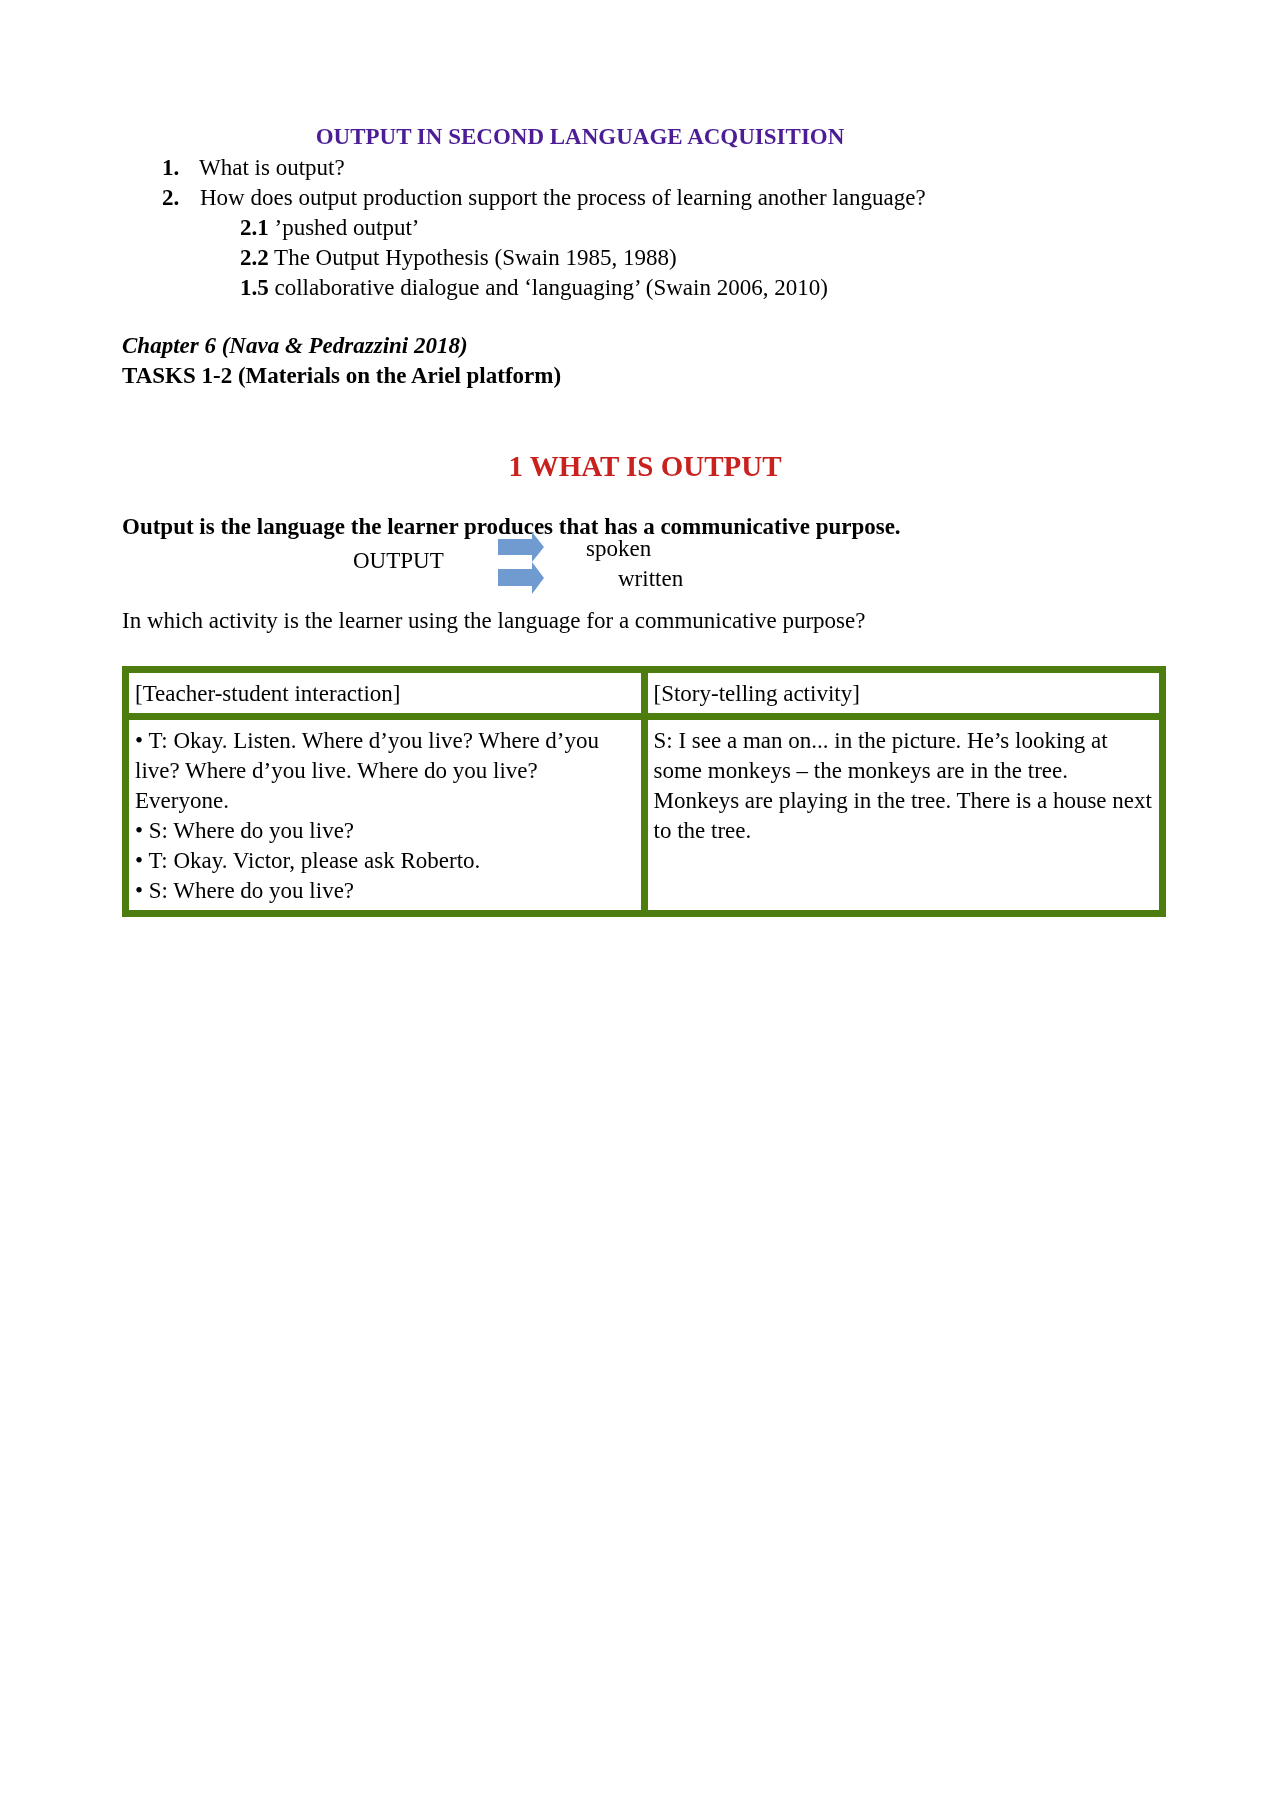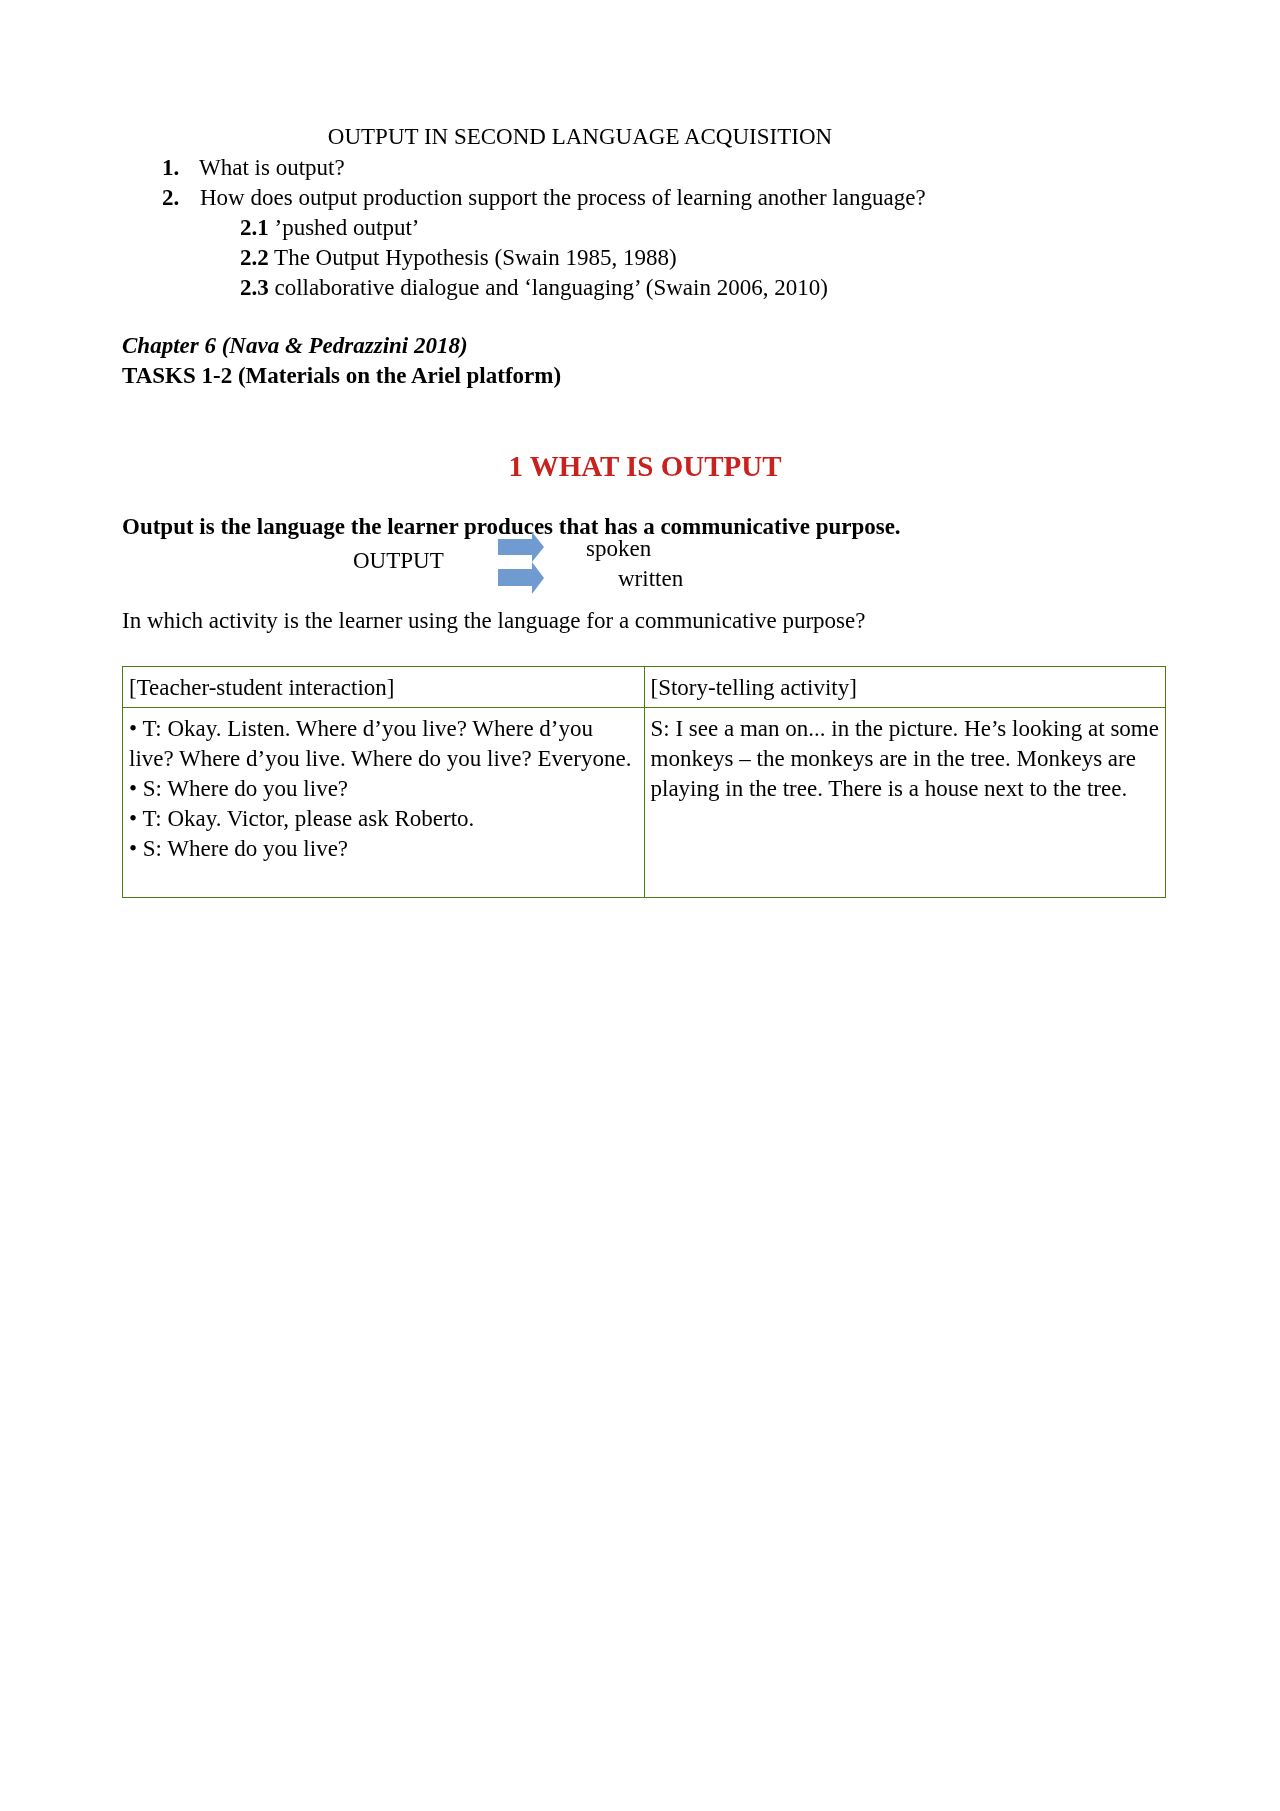--- a/index.html
+++ b/index.html
@@ -1,25 +1,25 @@
 <!DOCTYPE html>
 <html><head>
 <meta charset="utf-8">
 <style>
   html, body { margin:0; padding:0; background:#fff; }
   body { width:1280px; height:1811px; position:relative; font-family:"Liberation Serif", serif; color:#000; }
   .abs { position:absolute; }
-  .title { top:124px; left:0; width:1160px; text-align:center; color:#000000; font-weight:normal; font-size:23px; }
+  .title { top:124px; left:0; width:1160px; text-align:center; color:#4c1d95; font-weight:bold; font-size:23px; }
   .li { font-size:23px; line-height:30px; }
   .li b { display:inline-block; }
   .h2 { top:450px; left:0; width:1290px; text-align:center; color:#c9211e; font-weight:bold; font-size:29px; }
   .bold { font-weight:bold; font-size:23px; }
   .txt { font-size:23px; }
   table { position:absolute; left:122px; top:666px; width:1044px; border-collapse:collapse; font-size:23px; }
-  td { border:1px solid #4d7c0f; vertical-align:top; padding:6px 6px 4px 6px; line-height:30px; width:50%; }
+  td { border:7px solid #4d7c0f; vertical-align:top; padding:6px 6px 4px 6px; line-height:30px; width:50%; }
   .arrow { position:absolute; }
 </style>
 </head>
 <body>
 
 <div class="abs title">OUTPUT IN SECOND LANGUAGE ACQUISITION</div>
 
 <div>
   <div class="abs li" style="top:153px;left:162px;">
     <b>1.</b>
@@ -29,21 +29,21 @@
     <b>2.</b>
     <span style="position:absolute;left:38px;white-space:nowrap;">How does output production support the process of learning another language?</span>
   </div>
   <div class="abs li" style="top:213px;left:240px;white-space:nowrap;">
     <b>2.1</b><span> ’pushed output’</span>
   </div>
   <div class="abs li" style="top:243px;left:240px;white-space:nowrap;">
     <b>2.2</b><span> The Output Hypothesis (Swain 1985, 1988)</span>
   </div>
   <div class="abs li" style="top:273px;left:240px;white-space:nowrap;">
-    <b>2.3</b><span> collaborative dialogue and ‘languaging’ (Swain 2006, 2010)</span>
+    <b>1.5</b><span> collaborative dialogue and ‘languaging’ (Swain 2006, 2010)</span>
   </div>
 </div>
 
 <div class="abs bold" style="top:333px;left:122px;white-space:nowrap;font-style:italic;">Chapter 6 (Nava &amp; Pedrazzini 2018)</div>
 <div class="abs bold" style="top:363px;left:122px;white-space:nowrap;">TASKS 1-2 (Materials on the Ariel platform)</div>
 
 <div class="abs h2">1 WHAT IS OUTPUT</div>
 <div class="abs bold" style="top:514px;left:122px;white-space:nowrap;">Output is the language the learner produces that has a communicative purpose.</div>
 
 <div>

